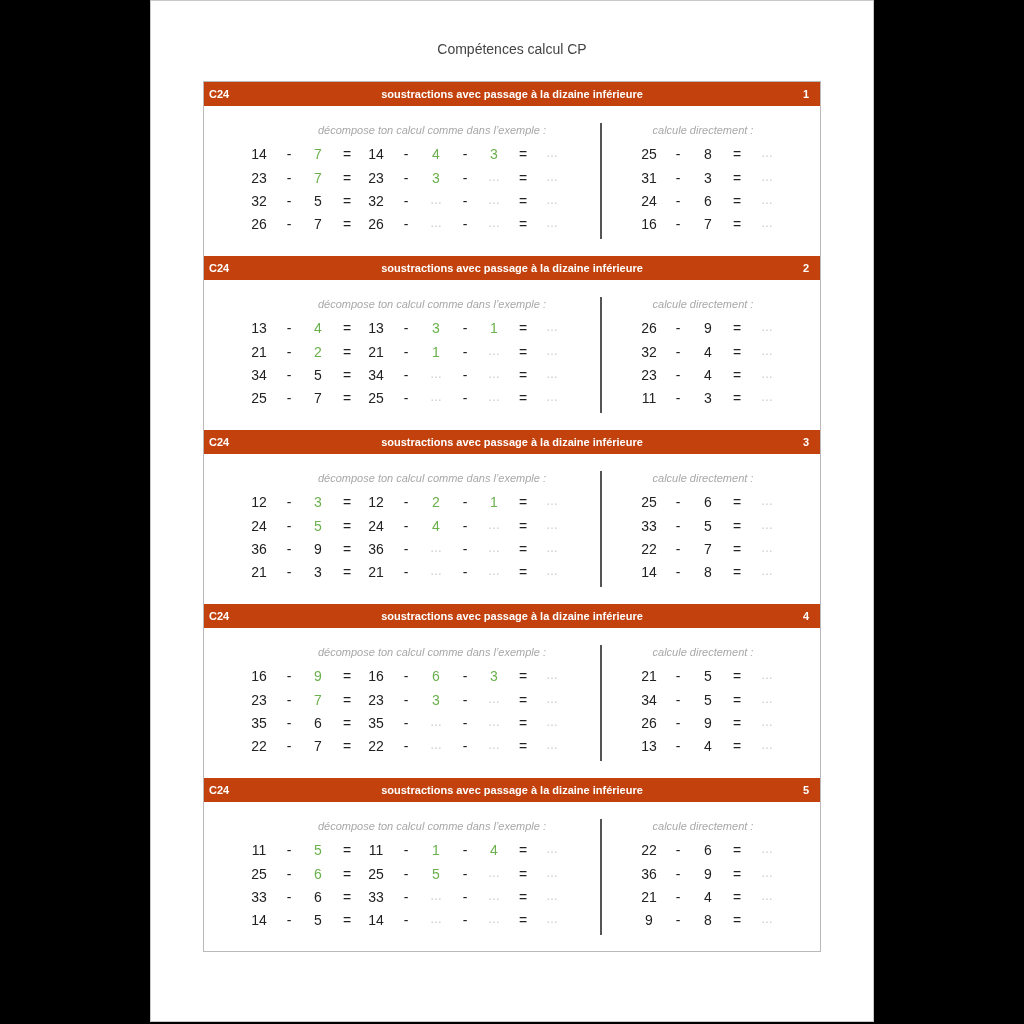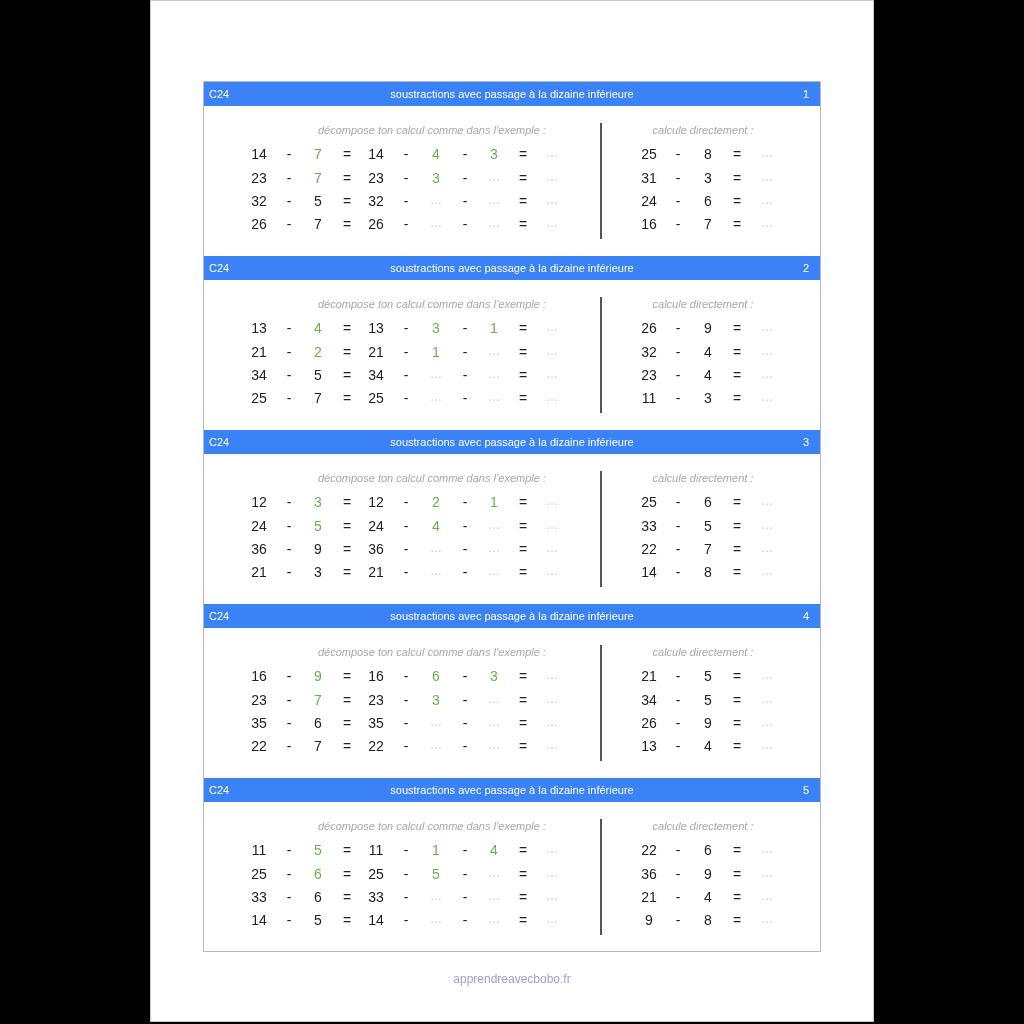--- a/index.html
+++ b/index.html
@@ -3,39 +3,40 @@
 <meta charset="utf-8">
 <style>
   html, body { margin:0; padding:0; }
   body { width:1024px; height:1024px; background:#000; position:relative; overflow:hidden;
          font-family:"Liberation Sans", sans-serif; }
   .page { position:absolute; left:150px; top:0; width:724px; height:1022px; background:#fff;
           border:1px solid #c8c8c8; box-sizing:border-box; }
   .doc-title { position:absolute; left:0; top:40px; width:100%; text-align:center; font-size:14px; color:#444; }
   .sheet { position:absolute; left:52px; top:80px; width:618px; height:871px; border:1px solid #b9b9b9; box-sizing:border-box; }
   .section { position:absolute; left:0; width:616px; height:174px; }
-  .band { position:absolute; left:0; top:0; width:616px; height:24px; background:#3b82f6; color:#fff;
-          font-size:11px; font-weight:normal; }
+  .band { position:absolute; left:0; top:0; width:616px; height:24px; background:#c2410c; color:#fff;
+          font-size:11px; font-weight:bold; }
   .band .code { position:absolute; left:5px; top:6px; }
   .band .title { position:absolute; left:0; width:100%; top:6px; text-align:center; }
   .band .num { position:absolute; right:11px; top:6px; }
   .hint { position:absolute; top:42px; font-size:11px; font-style:italic; color:#a8a8a8; text-align:center; }
   .hint.left { left:70px; width:316px; }
   .hint.right { left:414px; width:170px; }
   .divider { position:absolute; left:396px; top:41px; width:2px; height:116px; background:#555; }
   .row { position:absolute; left:0; height:20px; width:616px; }
   .cell { position:absolute; top:0; width:30px; margin-left:-15px; text-align:center; font-size:14px; color:#222; }
   .cell.green { color:#6ab04c; }
   .cell.dots { color:#c8c8c8; font-size:12px; }
   .footer { position:absolute; left:0; width:100%; top:971px; text-align:center; font-size:12px; color:#9e9fcc; }
 </style>
 </head>
 <body>
 
 <div class="page">
+  <div class="doc-title">Compétences calcul CP</div>
   <div class="sheet" id="sheet">
       <div class="section" style="top:0px">
       <div class="band">
         <span class="code">C24</span>
         <span class="title">soustractions avec passage à la dizaine inférieure</span>
         <span class="num">1</span>
       </div>
       <div class="hint left">décompose ton calcul comme dans l’exemple :</div>
       <div class="hint right">calcule directement :</div>
       <div class="divider"></div>
@@ -474,14 +475,13 @@
       </div>
         <div class="row" style="top:134px">
         <span class="cell" style="left:445px">9</span>
         <span class="cell" style="left:474px">-</span>
         <span class="cell" style="left:504px">8</span>
         <span class="cell" style="left:533px">=</span>
         <span class="cell dots" style="left:563px">…</span>
       </div>
       </div>
     </div>
-  <div class="footer">apprendreavecbobo.fr</div>
 </div>
 
 </body></html>

